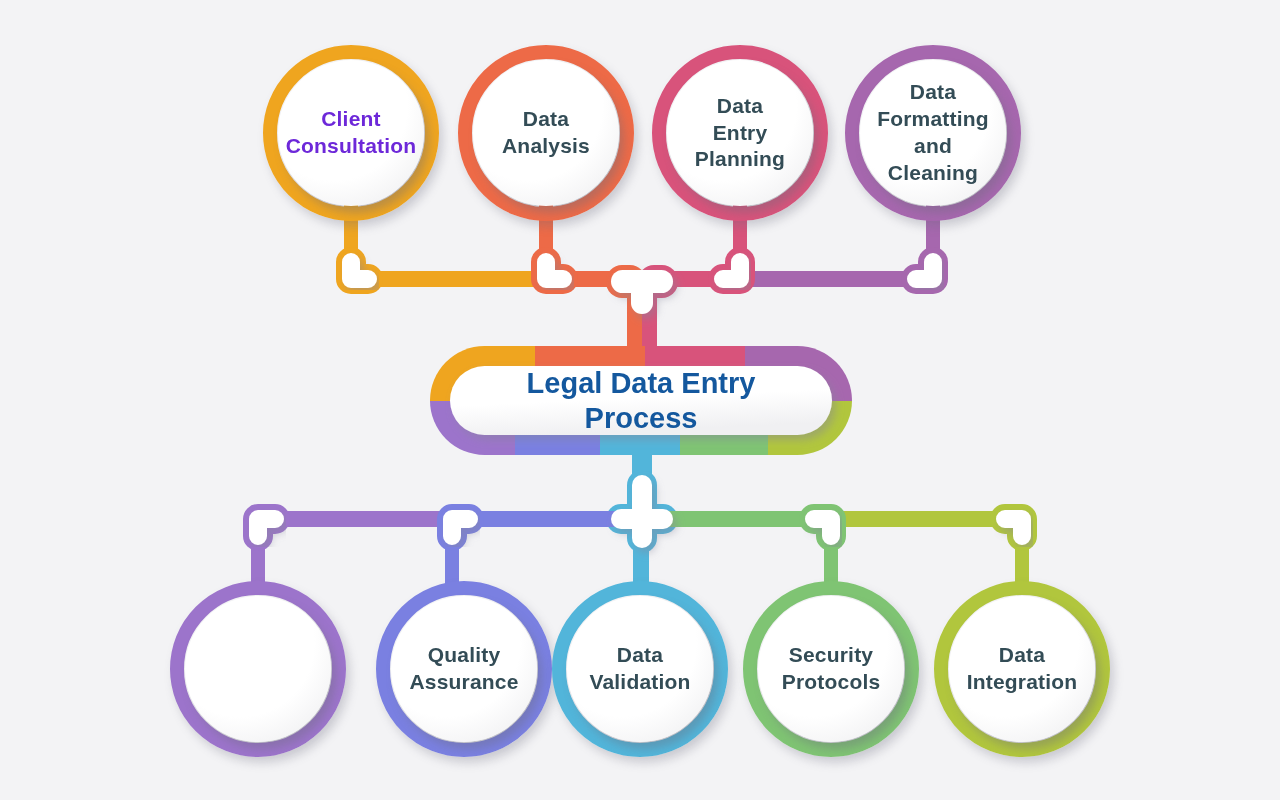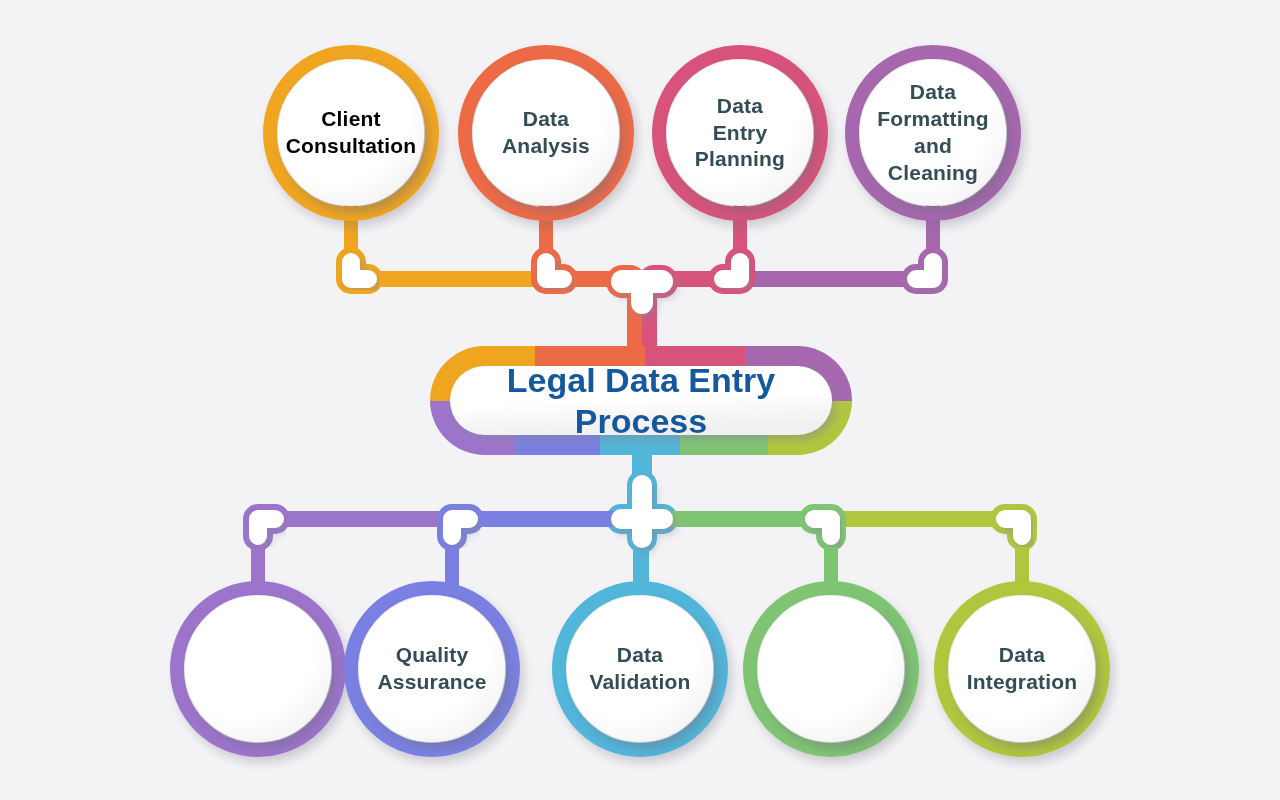--- a/index.html
+++ b/index.html
@@ -17,21 +17,21 @@
     box-shadow:5px 7px 10px rgba(108,108,124,.38);
   }
   .label{
     position:absolute;inset:0;display:flex;align-items:center;justify-content:center;
     text-align:center;font-weight:700;font-size:21px;line-height:1.28;
     white-space:pre-line;letter-spacing:.2px;color:#334C56;
   }
   .capsule-title{
     position:absolute;left:430px;top:346px;width:422px;height:109px;
     display:flex;align-items:center;justify-content:center;text-align:center;
-    font-weight:700;font-size:34px;line-height:1.18;white-space:pre-line;color:#14589E;
+    font-weight:700;font-size:29px;line-height:1.18;white-space:pre-line;color:#14589E;
   }
 </style>
 </head>
 <body>
 
 <div class="stage" style="background: rgb(243, 243, 245);">
 
   <svg class="wires" width="1280" height="800" viewBox="0 0 1280 800">
     <defs>
       <clipPath id="pill">
@@ -121,21 +121,21 @@
       <path stroke-width="30" d="M831 536 L831 519 L814 519" stroke="#7FC473"></path>
       <path stroke-width="18" stroke="#ffffff" filter="url(#ds)" d="M831 536 L831 519 L814 519"></path>
 
       <path stroke-width="30" d="M1022 536 L1022 519 L1005 519" stroke="#B1C63D"></path>
       <path stroke-width="18" stroke="#ffffff" filter="url(#ds)" d="M1022 536 L1022 519 L1005 519"></path>
     </g>
   </svg>
 
   <div class="node" style="left: 263px; top: 45px; border-color: rgb(239, 165, 31);">
     <div class="disc"></div>
-    <div class="label" style="color: #000000;">Client
+    <div class="label" style="color: #6d28d9;">Client
 Consultation</div>
   </div>
   <div class="node" style="left: 458px; top: 45px; border-color: rgb(237, 106, 71);">
     <div class="disc"></div>
     <div class="label" style="color: rgb(51, 76, 86);">Data
 Analysis</div>
   </div>
   <div class="node" style="left: 652px; top: 45px; border-color: rgb(216, 83, 123);">
     <div class="disc"></div>
     <div class="label" style="color: rgb(51, 76, 86);">Data
@@ -149,32 +149,34 @@
 and
 Cleaning</div>
   </div>
 
   <div class="capsule-title" style="color: rgb(20, 88, 158);">Legal Data Entry
 Process</div>
 
   <div class="node" style="left: 170px; top: 581px; border-color: rgb(156, 116, 203);">
     <div class="disc"></div>
   </div>
-  <div class="node" style="left: 344px; top: 581px; border-color: rgb(122, 128, 225); text-decoration: underline;">
+  <div class="node" style="left: 376px; top: 581px; border-color: rgb(122, 128, 225); text-decoration: underline;">
     <div class="disc"></div>
     <div class="label" style="color: rgb(51, 76, 86);">Quality
 Assurance</div>
   </div>
   <div class="node" style="left: 552px; top: 581px; border-color: rgb(82, 181, 218);">
     <div class="disc"></div>
     <div class="label" style="color: rgb(51, 76, 86);">Data
 Validation</div>
   </div>
   <div class="node" style="left: 743px; top: 581px; border-color: rgb(127, 196, 115);">
     <div class="disc"></div>
+    <div class="label" style="color: rgb(51, 76, 86);">Security
+Protocols</div>
   </div>
   <div class="node" style="left: 934px; top: 581px; border-color: rgb(177, 198, 61);">
     <div class="disc"></div>
     <div class="label" style="color: rgb(51, 76, 86);">Data
 Integration</div>
   </div>
 
 </div>
 
 </body></html>

